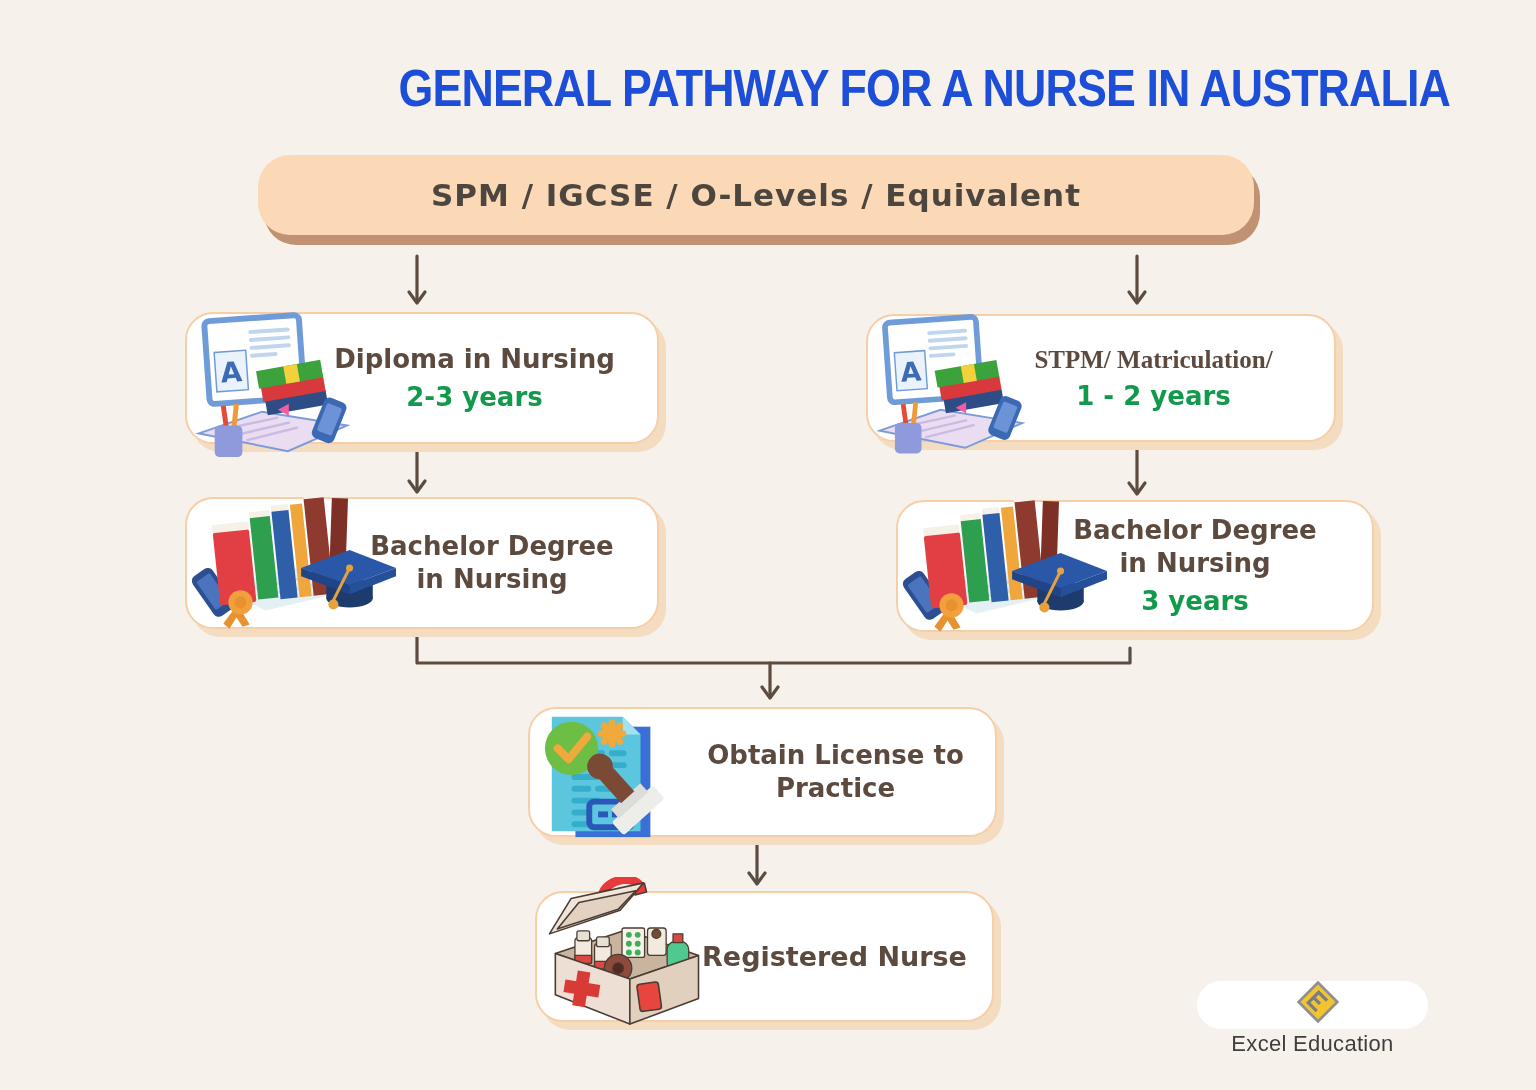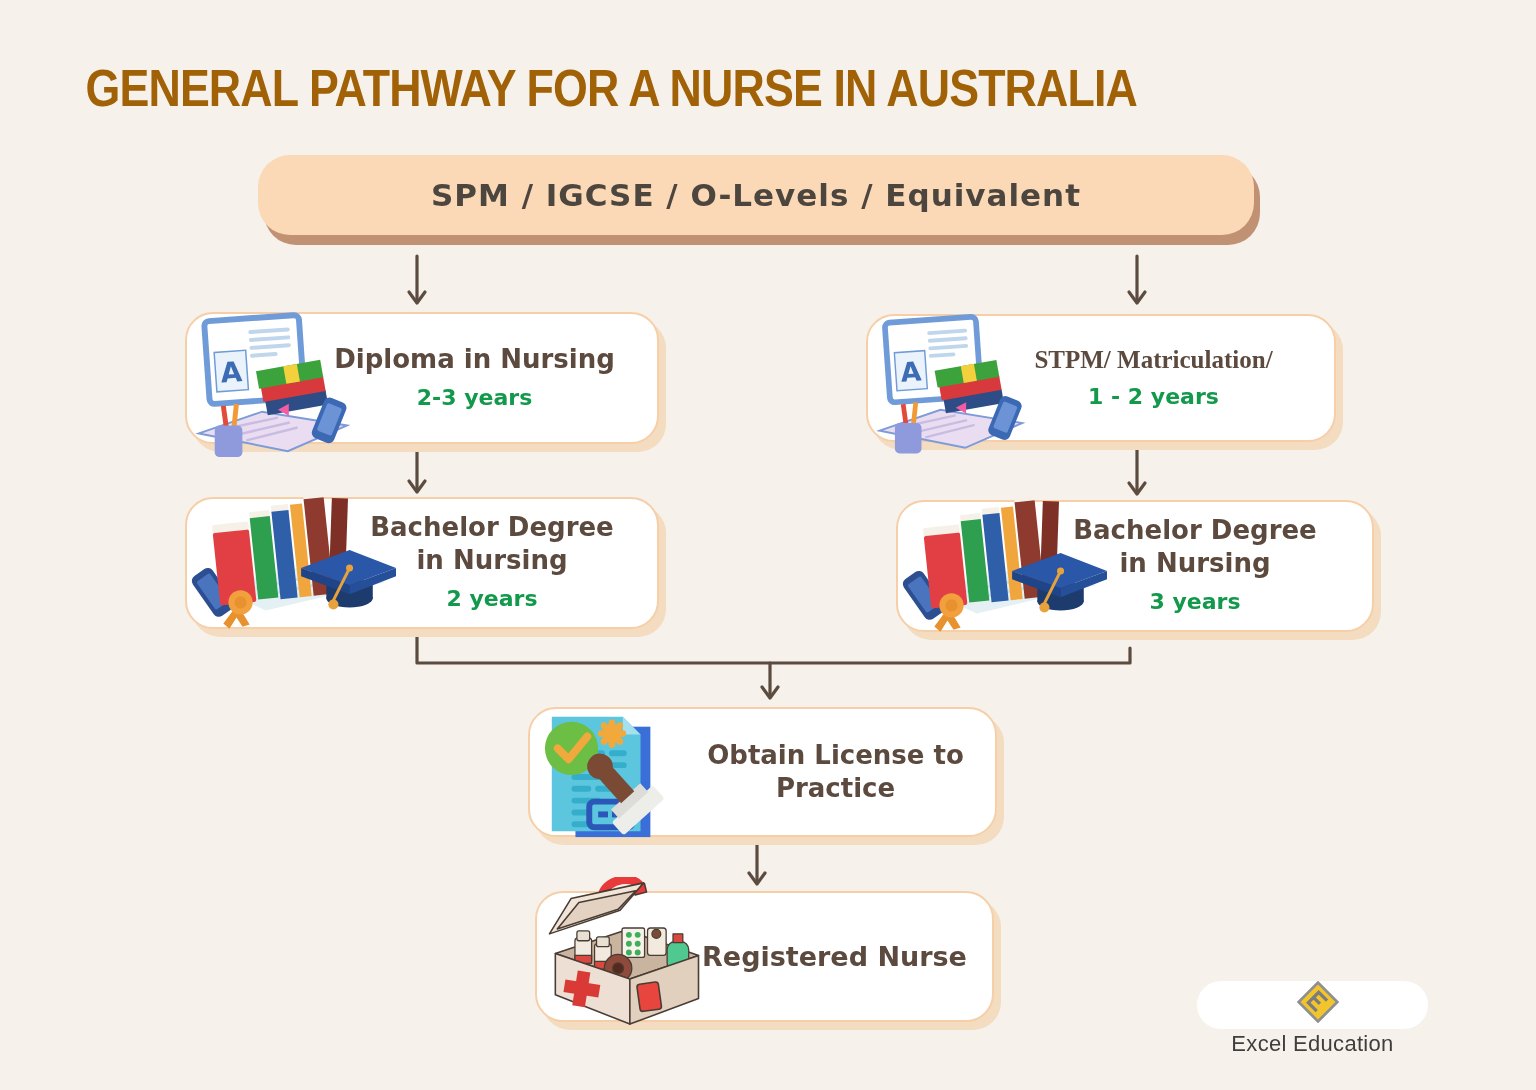--- a/index.html
+++ b/index.html
@@ -6,21 +6,21 @@
   body{
     width:1536px;height:1090px;
     background:#F6F1EA;
     font-family:"DejaVu Sans","Liberation Sans",sans-serif;
     position:relative;overflow:hidden;
   }
   .canvas{position:absolute;left:0;top:0;width:1536px;height:1090px;}
 
   .page-title{
     position:absolute;left:0;top:58px;width:1536px;
-    text-align:left;color:#a16207;
+    text-align:right;color:#1d4ed8;
     font-family:"Liberation Sans",sans-serif;
   }
   .page-title span{
     display:inline-block;
     font-size:52px;font-weight:bold;letter-spacing:-1px;
     transform:scaleX(0.86);transform-origin:center;
     white-space:nowrap;
   }
 
   svg.connectors{position:absolute;left:0;top:0;z-index:1;}
@@ -33,21 +33,21 @@
     box-shadow:7px 8px 0 #F3DCC0;
     display:flex;align-items:center;
   }
   .node .icon-wrap{position:absolute;z-index:3;pointer-events:none;}
   .node .txt{
     position:absolute;top:0;bottom:0;
     display:flex;flex-direction:column;justify-content:center;
     text-align:center;
   }
   .line{font-size:26px;font-weight:bold;color:#5C4A3F;line-height:33px;}
-  .duration{font-size:22px;font-weight:bold;color:#12994B;line-height:33px;margin-top:5px;}
+  .duration{font-size:26px;font-weight:bold;color:#12994B;line-height:33px;margin-top:5px;}
 
   .start-node{
     position:absolute;z-index:2;
     left:258px;top:155px;width:996px;height:80px;
     background:#FBD9B6;border-radius:32px;
     box-shadow:6px 10px 0 #C09173;
     display:flex;align-items:center;justify-content:center;
   }
   .start-node .start-label{
     font-size:31px;font-weight:bold;color:#4C463F;letter-spacing:1px;
@@ -226,21 +226,20 @@
         <polygon points="115,84 163,101 163,110 115,92" fill="#1F4487"></polygon>
         <polygon points="209,84 163,101 163,110 209,92" fill="#264F99"></polygon>
         <path d="M163,84 L147,116" stroke="#E8A23C" stroke-width="3"></path>
         <circle cx="147" cy="120" r="5" fill="#E8A23C"></circle>
           <circle cx="163" cy="84" r="3.5" fill="#E8A23C"></circle>
       </svg>
     </div>
     <div class="txt">
       <div class="line">Bachelor Degree</div>
       <div class="line">in Nursing</div>
-      <div class="duration">2 years</div>
     </div>
   </div>
 
   <div class="node" id="node-bachelor-right">
     <div class="icon-wrap" style="left:-2px;top:-16px;">
       <svg width="212" height="152" viewBox="0 0 210 150">
         <polygon points="28,102 148,76 198,98 80,126" fill="#E4F0F4"></polygon>
         <path d="M70,104 L150,87 M80,111 L160,94" stroke="#C7E2EA" stroke-width="3"></path>
         <g transform="rotate(-35 28 108)">
             <rect x="16" y="84" width="24" height="48" rx="6" fill="#2D4F92"></rect>

